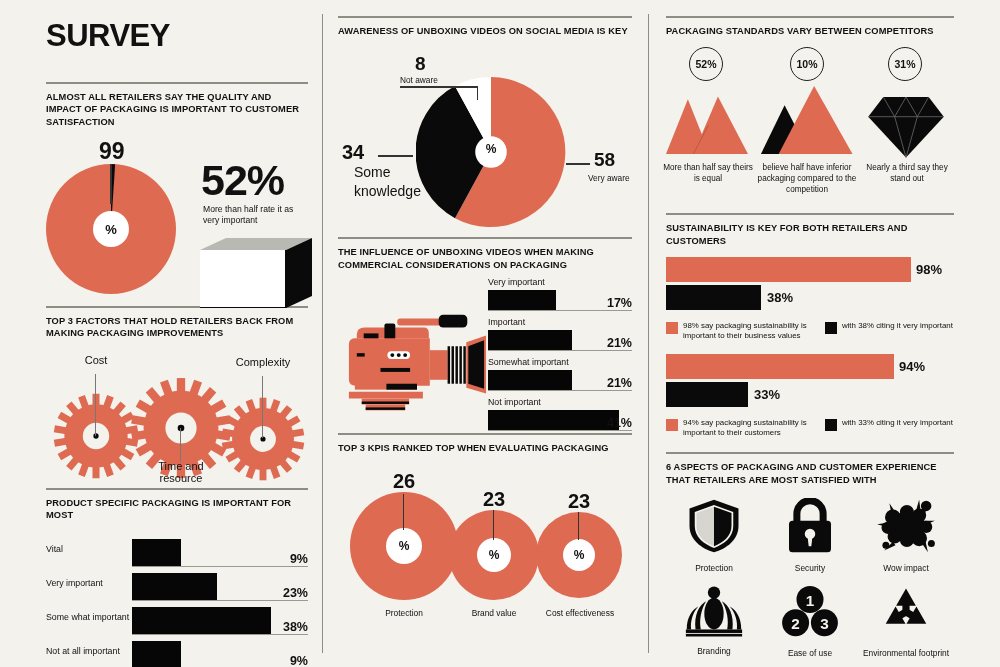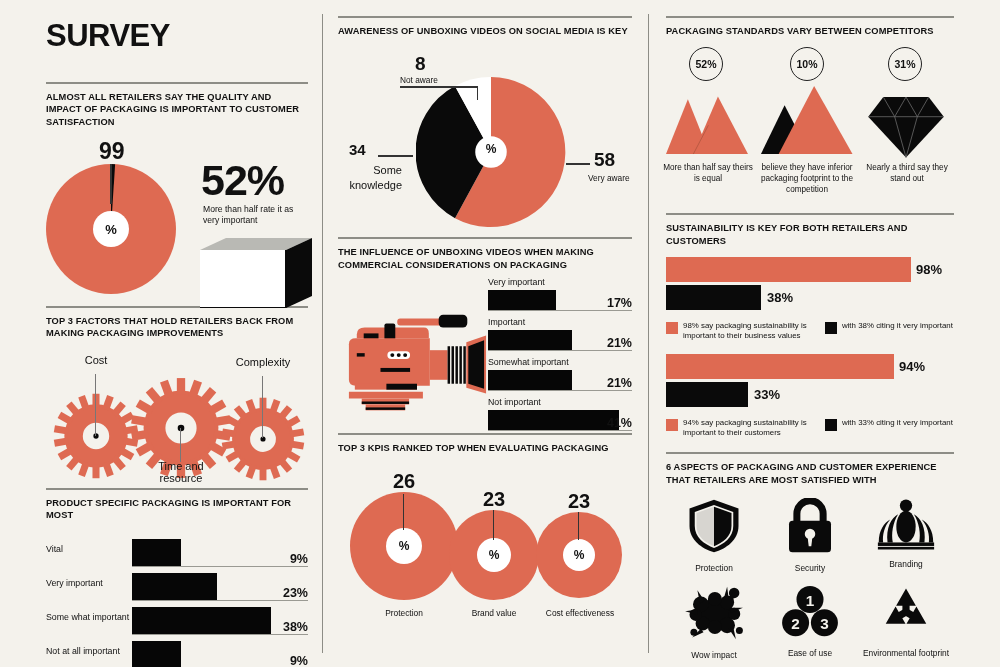--- a/index.html
+++ b/index.html
@@ -257,23 +257,23 @@
           <path d="M100 100 L51.9 12.1 A100 100 0 0 1 100 0 Z" fill="#ffffff"></path>
           <circle cx="100" cy="100" r="21" fill="#ffffff"></circle>
         </svg>
         <div style="position:absolute; left:139px; top:97px; width:28px; text-align:center; font-size:12px; font-weight:700; color:#111;">%</div>
 
         <div style="position:absolute; left:77px; top:8px; font-size:19px; font-weight:600; color:#111;">8</div>
         <div style="position:absolute; left:62px; top:30px; font-size:8.3px; color:#111;">Not aware</div>
         <div class="lead-line" style="left:62px; top:41px; width:78px; height:1.2px; background:#333;"></div>
         <div class="lead-line" style="left:139px; top:41px; width:1.2px; height:14px; background:#333;"></div>
 
-        <div style="position:absolute; left:11px; top:96px; font-size:15px; font-weight:600; color:#111;">34</div>
+        <div style="position:absolute; left:4px; top:96px; font-size:20px; font-weight:600; color:#111;">34</div>
         <div class="lead-line" style="left:40px; top:110px; width:35px; height:1.2px; background:#333;"></div>
-        <div style="position:absolute; left:4px; top:118px; width:60px; font-size:11px; color:#111; line-height:1.3;text-align:right;">Some knowledge</div>
+        <div style="position:absolute; left:16px; top:118px; width:60px; font-size:14px; color:#111; line-height:1.3;">Some knowledge</div>
 
         <div class="lead-line" style="left:228px; top:118px; width:24px; height:1.2px; background:#333;"></div>
         <div style="position:absolute; left:256px; top:104px; font-size:19px; font-weight:600; color:#111;">58</div>
         <div style="position:absolute; left:228px; top:128px; font-size:8.3px; color:#111;margin-left:22px;">Very aware</div>
       </div>
     </div>
 
     <div style="margin-top:0px;">
       <div class="hr"></div>
       <div class="sec-title">THE INFLUENCE OF UNBOXING VIDEOS WHEN MAKING COMMERCIAL CONSIDERATIONS ON PACKAGING</div>
@@ -394,21 +394,21 @@
           <polygon points="76,2 120,86 40,86" fill="#de6a52"></polygon>
           <line x1="40" y1="86" x2="62" y2="44" stroke="#b2543f" stroke-width="1.2"></line>
         </svg>
         <div class="cap-ctr" style="position:absolute; left:-4px; top:116px; width:92px;">More than half say theirs is equal</div>
 
         <div class="circ-pct" style="position:absolute; left:124px; top:0px;">10%</div>
         <svg style="position:absolute; left:92px; top:36px;" width="96" height="74" viewBox="0 0 130 100">
           <polygon points="36,30 70,96 4,96" fill="#0a0a0a"></polygon>
           <polygon points="76,4 128,96 28,96" fill="#de6a52"></polygon>
         </svg>
-        <div class="cap-ctr" style="position:absolute; left:86px; top:116px; width:110px;">believe they have inferior packaging footprint to the competition</div>
+        <div class="cap-ctr" style="position:absolute; left:86px; top:116px; width:110px;">believe half have inferior packaging compared to the competition</div>
 
         <div class="circ-pct" style="position:absolute; left:222px; top:0px;">31%</div>
         <svg style="position:absolute; left:202px; top:44px;" width="76" height="68" viewBox="0 0 100 90">
           <polygon points="20,8 80,8 100,34 50,88 0,34" fill="#0a0a0a"></polygon>
           <g stroke="#6f6f6f" stroke-width="1" fill="none">
             <line x1="20" y1="8" x2="35" y2="34"></line>
               <line x1="80" y1="8" x2="65" y2="34"></line>
             <line x1="0" y1="34" x2="100" y2="34"></line>
             <line x1="35" y1="34" x2="50" y2="88"></line>
               <line x1="65" y1="34" x2="50" y2="88"></line>
@@ -476,36 +476,20 @@
         </div>
 
         <div class="icon-cell">
           <svg width="52" height="56" viewBox="0 0 58 64">
             <path d="M14 28 V18 a15 15 0 0 1 30 0 V28" fill="none" stroke="#0a0a0a" stroke-width="8"></path>
             <rect x="5" y="26" width="48" height="36" rx="4" fill="#0a0a0a"></rect>
             <circle cx="29" cy="41" r="6" fill="#f4f2ec"></circle>
             <polygon points="26,42 32,42 30.5,55 27.5,55" fill="#f4f2ec"></polygon>
           </svg>
           <div class="icon-cap">Security</div>
-        </div>
-
-        <div class="icon-cell">
-          <svg width="58" height="52" viewBox="0 0 66 58">
-            <g fill="#0a0a0a">
-              <circle cx="33" cy="8" r="7"></circle>
-              <ellipse cx="33" cy="32" rx="11" ry="18"></ellipse>
-              <path d="M12 50 C10 34 16 22 24 18 C18 28 16 40 18 50 Z"></path>
-              <path d="M54 50 C56 34 50 22 42 18 C48 28 50 40 48 50 Z"></path>
-              <path d="M2 50 C2 36 8 28 15 24 C8 32 6 42 7 50 Z"></path>
-              <path d="M64 50 C64 36 58 28 51 24 C58 32 60 42 59 50 Z"></path>
-              <rect x="1" y="50" width="64" height="4"></rect>
-              <rect x="1" y="55" width="64" height="3"></rect>
-            </g>
-          </svg>
-          <div class="icon-cap">Branding</div>
         </div>
 
         <div class="icon-cell">
           <svg width="62" height="56" viewBox="0 0 70 64">
             <g fill="#0a0a0a">
               <ellipse cx="36" cy="32" rx="20" ry="16"></ellipse>
               <circle cx="20" cy="22" r="9"></circle>
                 <circle cx="50" cy="20" r="8"></circle>
               <circle cx="22" cy="44" r="8"></circle>
                 <circle cx="50" cy="46" r="9"></circle>
@@ -522,20 +506,36 @@
               <polygon points="60,4 52,14 57,17"></polygon>
               <polygon points="16,6 24,18 19,21"></polygon>
               <polygon points="60,62 52,50 57,48"></polygon>
               <polygon points="10,60 20,50 23,54"></polygon>
             </g>
           </svg>
           <div class="icon-cap">Wow impact</div>
         </div>
 
         <div class="icon-cell">
+          <svg width="58" height="52" viewBox="0 0 66 58">
+            <g fill="#0a0a0a">
+              <circle cx="33" cy="8" r="7"></circle>
+              <ellipse cx="33" cy="32" rx="11" ry="18"></ellipse>
+              <path d="M12 50 C10 34 16 22 24 18 C18 28 16 40 18 50 Z"></path>
+              <path d="M54 50 C56 34 50 22 42 18 C48 28 50 40 48 50 Z"></path>
+              <path d="M2 50 C2 36 8 28 15 24 C8 32 6 42 7 50 Z"></path>
+              <path d="M64 50 C64 36 58 28 51 24 C58 32 60 42 59 50 Z"></path>
+              <rect x="1" y="50" width="64" height="4"></rect>
+              <rect x="1" y="55" width="64" height="3"></rect>
+            </g>
+          </svg>
+          <div class="icon-cap">Branding</div>
+        </div>
+
+        <div class="icon-cell">
           <svg width="58" height="54" viewBox="0 0 64 60">
             <circle cx="32" cy="16" r="15" fill="#0a0a0a"></circle>
             <circle cx="16" cy="42" r="15" fill="#0a0a0a"></circle>
             <circle cx="48" cy="42" r="15" fill="#0a0a0a"></circle>
             <text x="32" y="23" font-family="Liberation Sans, sans-serif" font-size="17" font-weight="700" fill="#f4f2ec" text-anchor="middle">1</text>
             <text x="16" y="49" font-family="Liberation Sans, sans-serif" font-size="17" font-weight="700" fill="#f4f2ec" text-anchor="middle">2</text>
             <text x="48" y="49" font-family="Liberation Sans, sans-serif" font-size="17" font-weight="700" fill="#f4f2ec" text-anchor="middle">3</text>
           </svg>
           <div class="icon-cap">Ease of use</div>
         </div>

